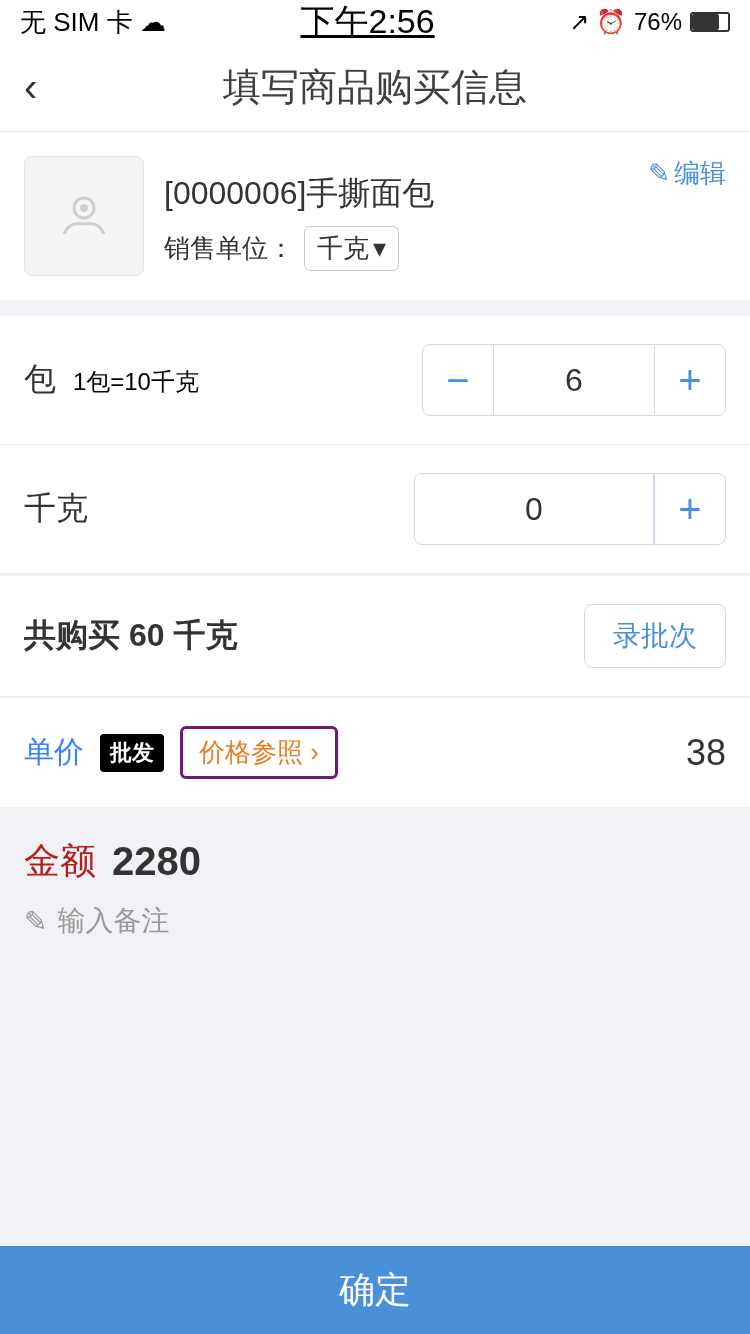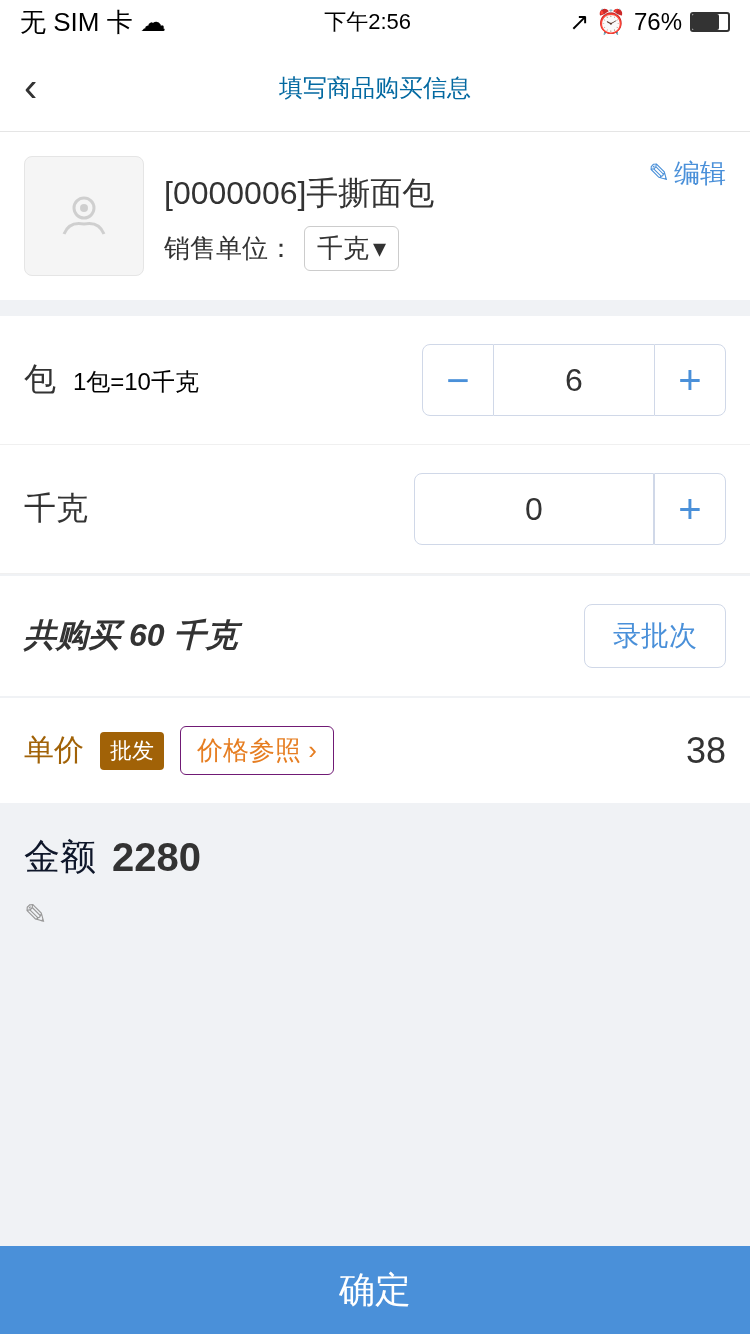--- a/index.html
+++ b/index.html
@@ -25,23 +25,24 @@
       font-size: 28px;
     }
     .status-left {
       display: flex;
       align-items: flex-end;
       gap: 8px;
       font-size: 26px;
       color: #000;
     }
     .status-center {
-      font-size: 22px;
+      font-size: 34px;
       font-weight: 500;
       color: #000;
+      text-decoration: underline;
     }
     .status-right {
       display: flex;
       align-items: center;
       gap: 8px;
       font-size: 24px;
       color: #000;
     }
 
     
@@ -56,23 +57,23 @@
       border-bottom: 1px solid #e5e5e5;
     }
     .nav-back {
       position: absolute;
       left: 24px;
       font-size: 40px;
       color: #333;
       cursor: pointer;
     }
     .nav-title {
-      font-size: 24px;
+      font-size: 38px;
       font-weight: 500;
-      color: #0369a1;
+      color: #404040;
     }
 
     
     .product-card {
       background: #fff;
       padding: 24px;
       display: flex;
       align-items: flex-start;
       gap: 20px;
       margin-bottom: 16px;
@@ -205,21 +206,20 @@
       background: #fff;
       display: flex;
       align-items: center;
       justify-content: space-between;
       padding: 28px 24px;
       margin-bottom: 2px;
     }
     .summary-text {
       font-size: 32px;
       color: #333;
-      font-style: italic;
     }
     .summary-text span {
       font-weight: 600;
     }
     .batch-btn {
       border: 1px solid #d0d8e8;
       border-radius: 8px;
       padding: 12px 28px;
       font-size: 28px;
       color: #4a90d9;
@@ -231,31 +231,32 @@
     .price-section {
       background: #fff;
       padding: 28px 24px;
       margin-bottom: 2px;
       display: flex;
       align-items: center;
       gap: 16px;
     }
     .price-label {
       font-size: 30px;
-      color: #a16207;
+      color: #3b82f6;
     }
     .price-tag {
-      background: #a16207;
+      background: #000000;
       color: #fff;
       font-size: 22px;
       padding: 4px 10px;
       border-radius: 4px;
+      font-weight: bold;
     }
     .price-ref-btn {
-      border: 1px solid #701a75;
+      border: 3px solid #701a75;
       border-radius: 6px;
       padding: 6px 16px;
       font-size: 26px;
       color: #e67e22;
       background: #fff;
       display: flex;
       align-items: center;
       gap: 4px;
       cursor: pointer;
     }
@@ -272,21 +273,21 @@
       padding: 28px 24px 16px;
     }
     .amount-row {
       display: flex;
       align-items: center;
       gap: 16px;
       margin-bottom: 16px;
     }
     .amount-label {
       font-size: 36px;
-      color: #0f172a;
+      color: #b91c1c;
     }
     .amount-value {
       font-size: 40px;
       color: #333;
       font-weight: 600;
     }
     .remark-row {
       display: flex;
       align-items: center;
       gap: 10px;
@@ -401,18 +402,19 @@
   <span class="price-value">38</span>
 </div>
 
 <div class="amount-section">
   <div class="amount-row">
     <span class="amount-label">金额</span>
     <span class="amount-value">2280</span>
   </div>
   <div class="remark-row">
     <span>✎</span>
+    <span>输入备注</span>
   </div>
 </div>
 
 <div class="empty-space"></div>
 
 <button class="confirm-btn">确定</button>
 
 </body></html>

